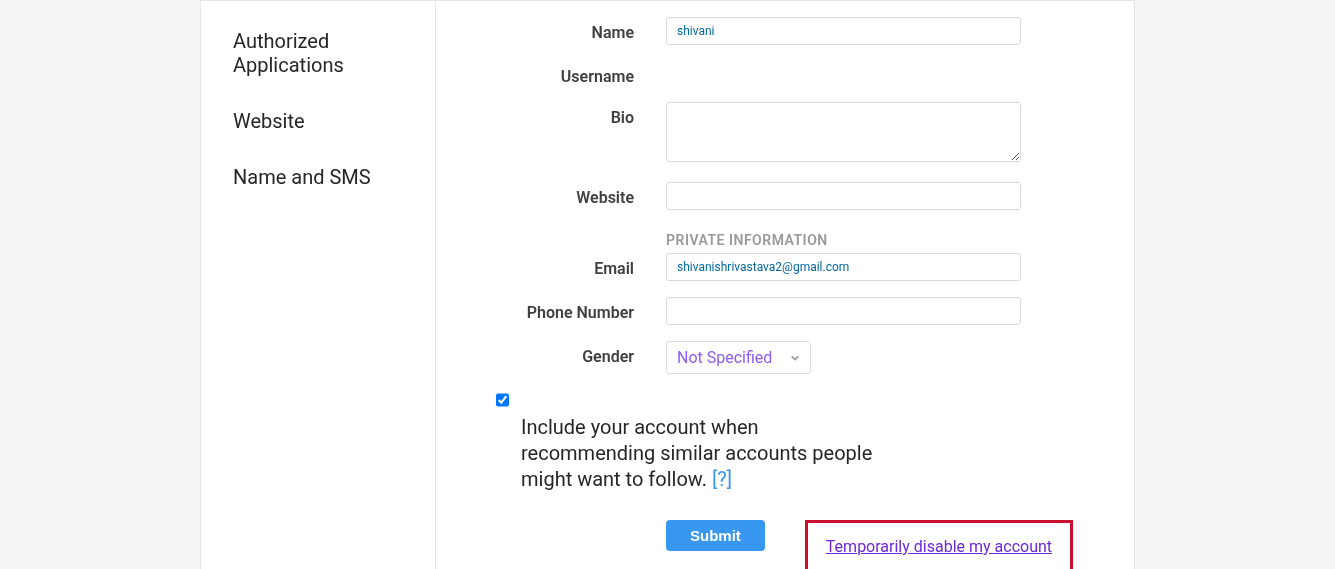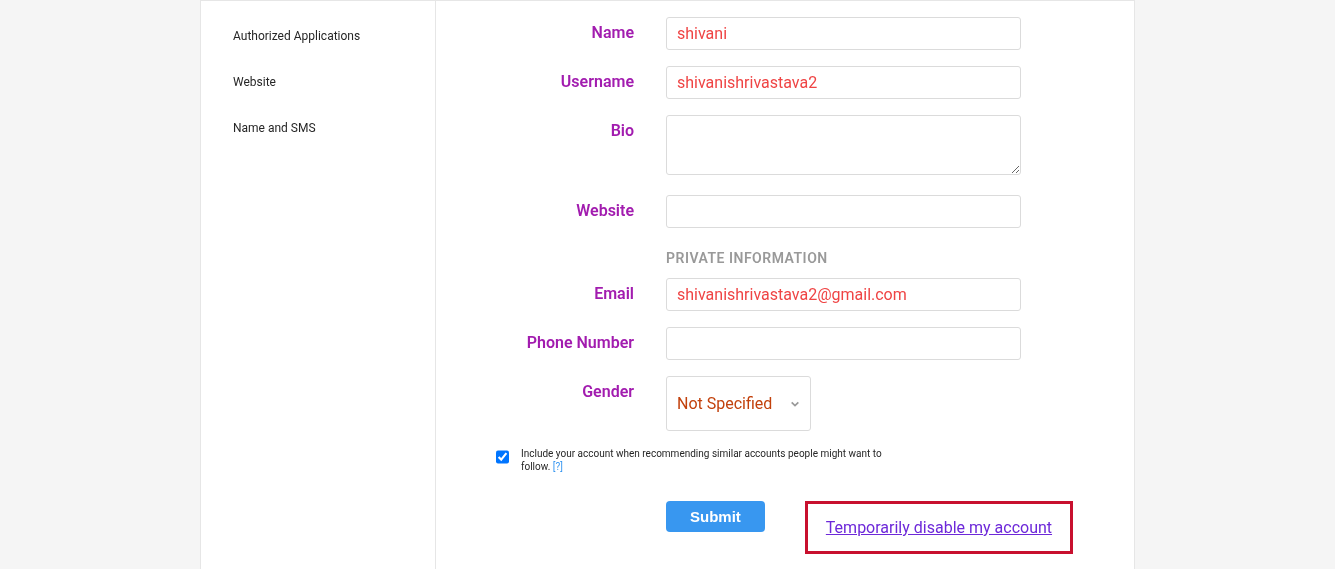--- a/index.html
+++ b/index.html
@@ -21,81 +21,81 @@
       display: flex;
       min-height: 560px;
     }
     .sidebar {
       width: 235px;
       border-right: 1px solid #e6e6e6;
       padding-top: 12px;
     }
     .sidebar-item {
       padding: 16px 28px 16px 32px;
-      font-size: 12px;
+      font-size: 20px;
       color: #262626;
       cursor: pointer;
     }
     .main {
       flex: 1;
       padding: 16px 60px 30px 60px;
     }
     .form-row {
       display: flex;
       margin-bottom: 16px;
       align-items: flex-start;
     }
     .form-label {
       width: 170px;
       text-align: right;
       padding-right: 32px;
       padding-top: 6px;
       font-weight: 600;
-      color: #a21caf;
+      color: #404040;
       font-size: 16px;
       flex-shrink: 0;
     }
     .form-label.multiline {
       line-height: 1.25;
       padding-top: 0;
     }
     .form-field {
       flex: 1;
       max-width: 355px;
     }
     input[type="text"], textarea {
       width: 100%;
       border: 1px solid #dbdbdb;
       border-radius: 3px;
       padding: 6px 10px;
-      font-size: 16px;
-      color: #ef4444;
+      font-size: 12px;
+      color: #0369a1;
       background: #fff;
       font-family: inherit;
     }
     textarea {
       height: 60px;
       resize: both;
     }
     .section-header {
       color: #999;
       font-weight: 600;
       font-size: 14px;
       letter-spacing: 0.5px;
       padding-left: 170px;
       margin-top: 22px;
-      margin-bottom: 12px;
+      margin-bottom: 5px;
     }
     .select-wrap {
       display: inline-flex;
       align-items: flex-start;
       border: 1px solid #dbdbdb;
       border-radius: 3px;
-      padding: 17px 10px;
-      color: #c2410c;
+      padding: 6px 10px;
+      color: #8b5cf6;
       cursor: pointer;
       font-size: 16px;
       gap: 18px;
     }
     .chevron {
       width: 10px;
       height: 10px;
       display: inline-block;
     }
     .chevron svg {
@@ -109,22 +109,23 @@
       gap: 12px;
     }
     .checkbox-row input[type="checkbox"] {
       margin-top: 3px;
       width: 14px;
       height: 14px;
       cursor: pointer;
     }
     .checkbox-text {
       color: #262626;
-      font-size: 10px;
+      font-size: 20px;
       line-height: 1.3;
+      margin-top: 24px;
     }
     .help-link {
       color: #3897f0;
       cursor: pointer;
     }
     .action-row {
       margin-top: 28px;
       padding-left: 170px;
       display: flex;
       align-items: flex-start;
@@ -165,23 +166,20 @@
 
     <div class="form-row">
       <label class="form-label">Name</label>
       <div class="form-field">
         <input type="text" value="shivani" style="">
       </div>
     </div>
 
     <div class="form-row">
       <label class="form-label">Username</label>
-      <div class="form-field">
-        <input type="text" value="shivanishrivastava2" style="">
-      </div>
     </div>
 
     <div class="form-row">
       <label class="form-label">Bio</label>
       <div class="form-field">
         <textarea style=""></textarea>
       </div>
     </div>
 
     <div class="form-row">

